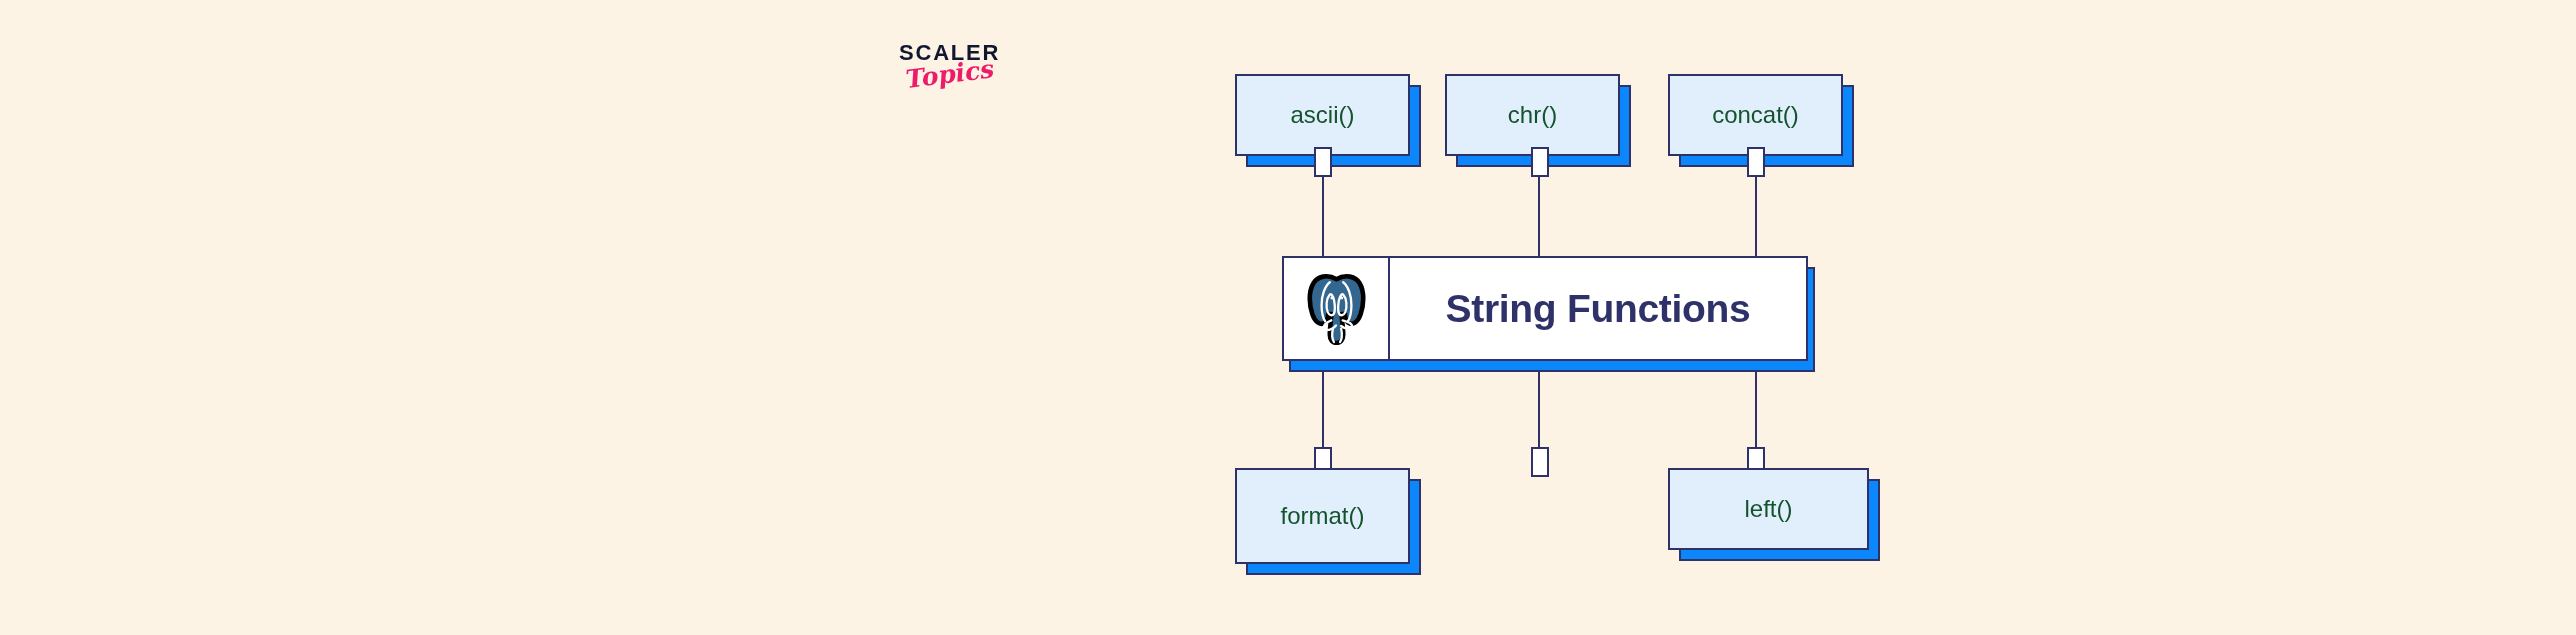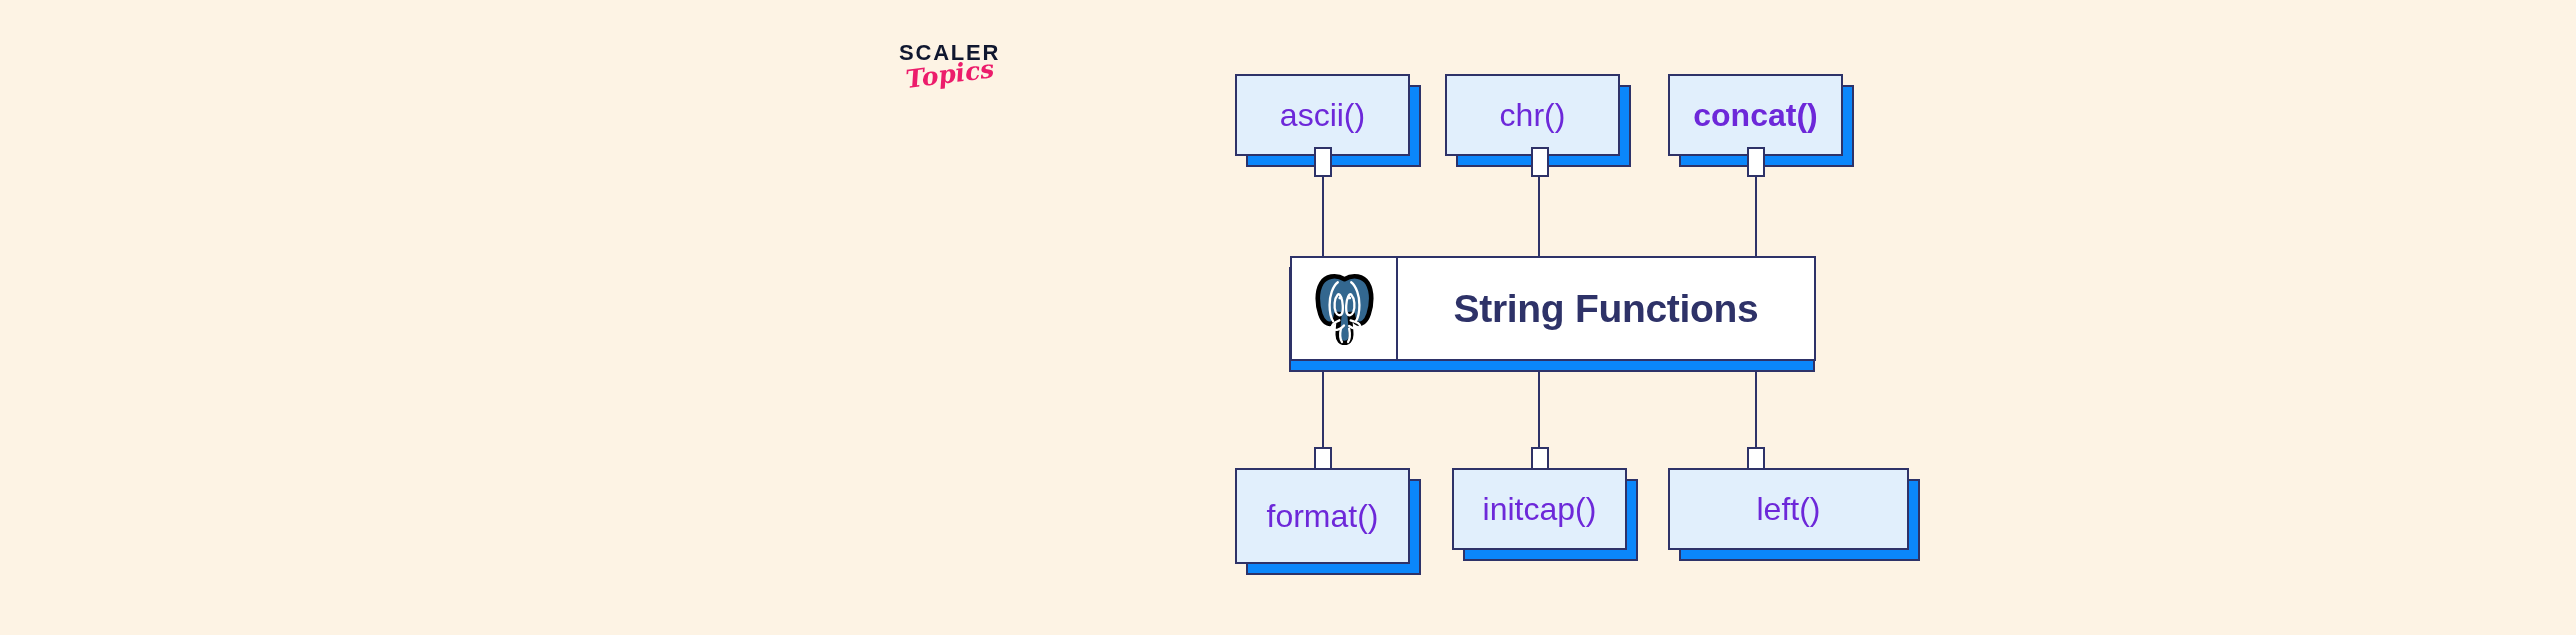--- a/index.html
+++ b/index.html
@@ -73,22 +73,22 @@
     height: 100%;
     background: #e1effc;
     border: 2.1px solid #2e3268;
     box-sizing: border-box;
     display: flex;
     align-items: center;
     justify-content: center;
   }
   .node .label {
     font-family: "Liberation Sans", sans-serif;
-    font-size: 32px;
-    color: #6d28d9;
+    font-size: 24px;
+    color: #14532d;
     line-height: 1;
     white-space: nowrap;
   }
 
   
   .hub {
     position: absolute;
     left: 1278px;
     top: 256px;
     width: 526px;
@@ -99,21 +99,21 @@
     left: 11.3px;
     top: 11.3px;
     width: 100%;
     height: 100%;
     background: #0b87fb;
     border: 2.1px solid #2e3268;
     box-sizing: border-box;
   }
   .hub .face {
     position: absolute;
-    left: 12px;
+    left: 4px;
     top: 0;
     width: 100%;
     height: 100%;
     background: #ffffff;
     border: 2.1px solid #2e3268;
     box-sizing: border-box;
     display: flex;
     align-items: stretch;
   }
   .hub .logo-cell {
@@ -179,21 +179,21 @@
     </div>
   </div>
 
   <div class="node" style="left:1445px; top:74px; width:175px; height:82px;">
     <div class="shadow"></div>
     <div class="face">
       <span class="label">chr()</span>
     </div>
   </div>
 
-  <div class="node" style="left:1668px; top:74px; width:175px; height:82px;font-weight:bold;">
+  <div class="node" style="left:1668px; top:74px; width:175px; height:82px;">
     <div class="shadow"></div>
     <div class="face">
       <span class="label">concat()</span>
     </div>
   </div>
 
   <div class="conn-line" style="left:1322px; top:156px; height:103px;"></div>
   <div class="conn-cap" style="left:1314px; top:147px;"></div>
 
   <div class="conn-line" style="left:1538px; top:156px; height:103px;"></div>
@@ -255,28 +255,22 @@
   <div class="conn-line" style="left:1755px; top:372px; height:103px;"></div>
   <div class="conn-cap" style="left:1747px; top:447px;"></div>
 
   <div class="node" style="left:1235px; top:468px; width:175px; height:96px;">
     <div class="shadow"></div>
     <div class="face">
       <span class="label">format()</span>
     </div>
   </div>
 
-  <div class="node" style="left:1452px; top:468px; width:175px; height:82px;">
-    <div class="shadow"></div>
-    <div class="face">
-      <span class="label">initcap()</span>
-    </div>
-  </div>
-
-  <div class="node" style="left:1668px; top:468px; width:201px; height:82px;padding-left:40px;">
+
+  <div class="node" style="left:1668px; top:468px; width:201px; height:82px;">
     <div class="shadow"></div>
     <div class="face">
       <span class="label">left()</span>
     </div>
   </div>
 
 </div>
 
 
 </body></html>

